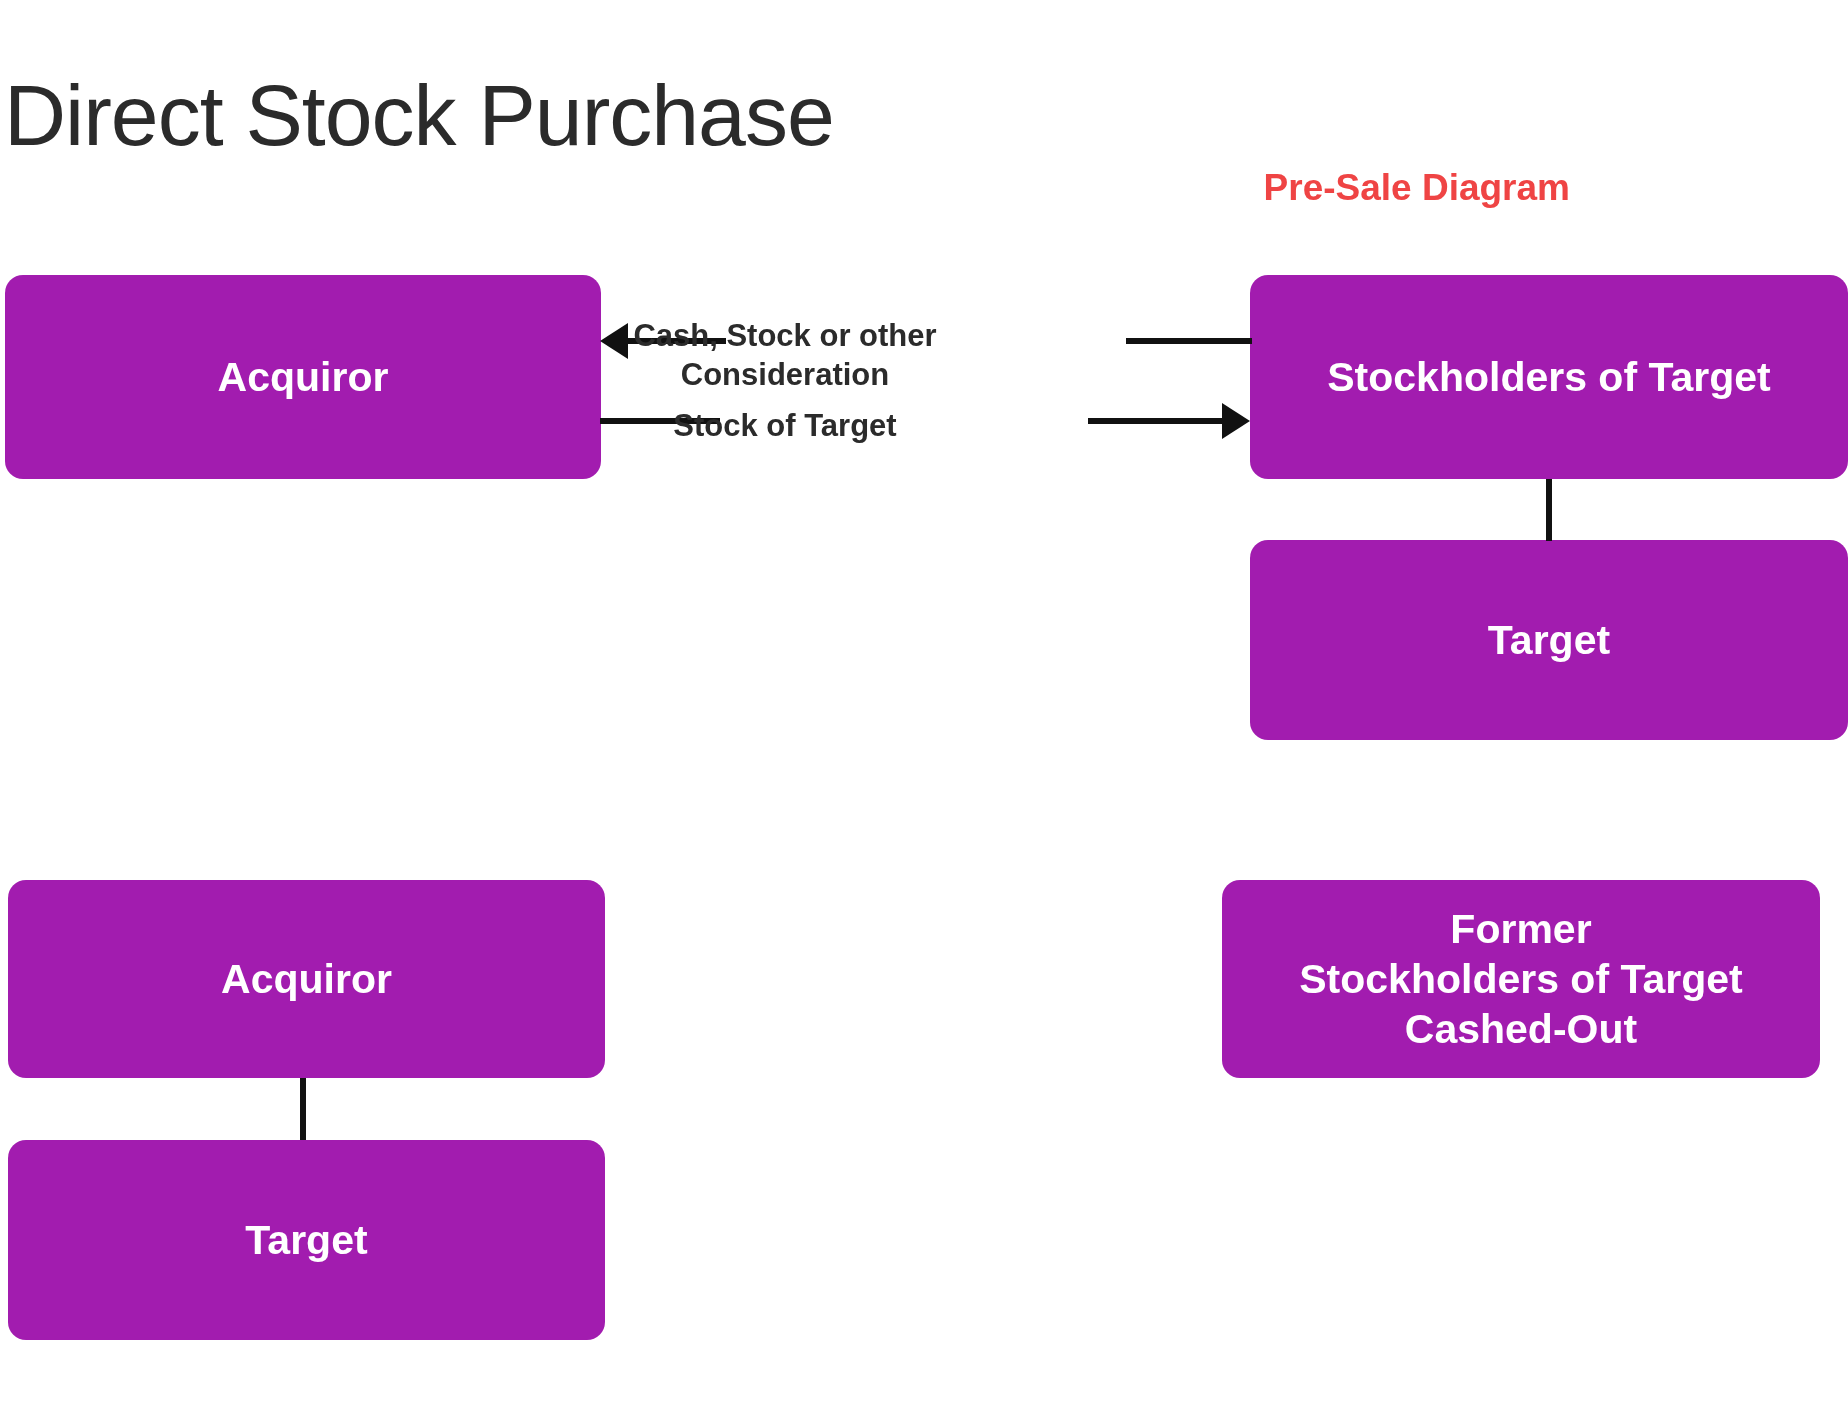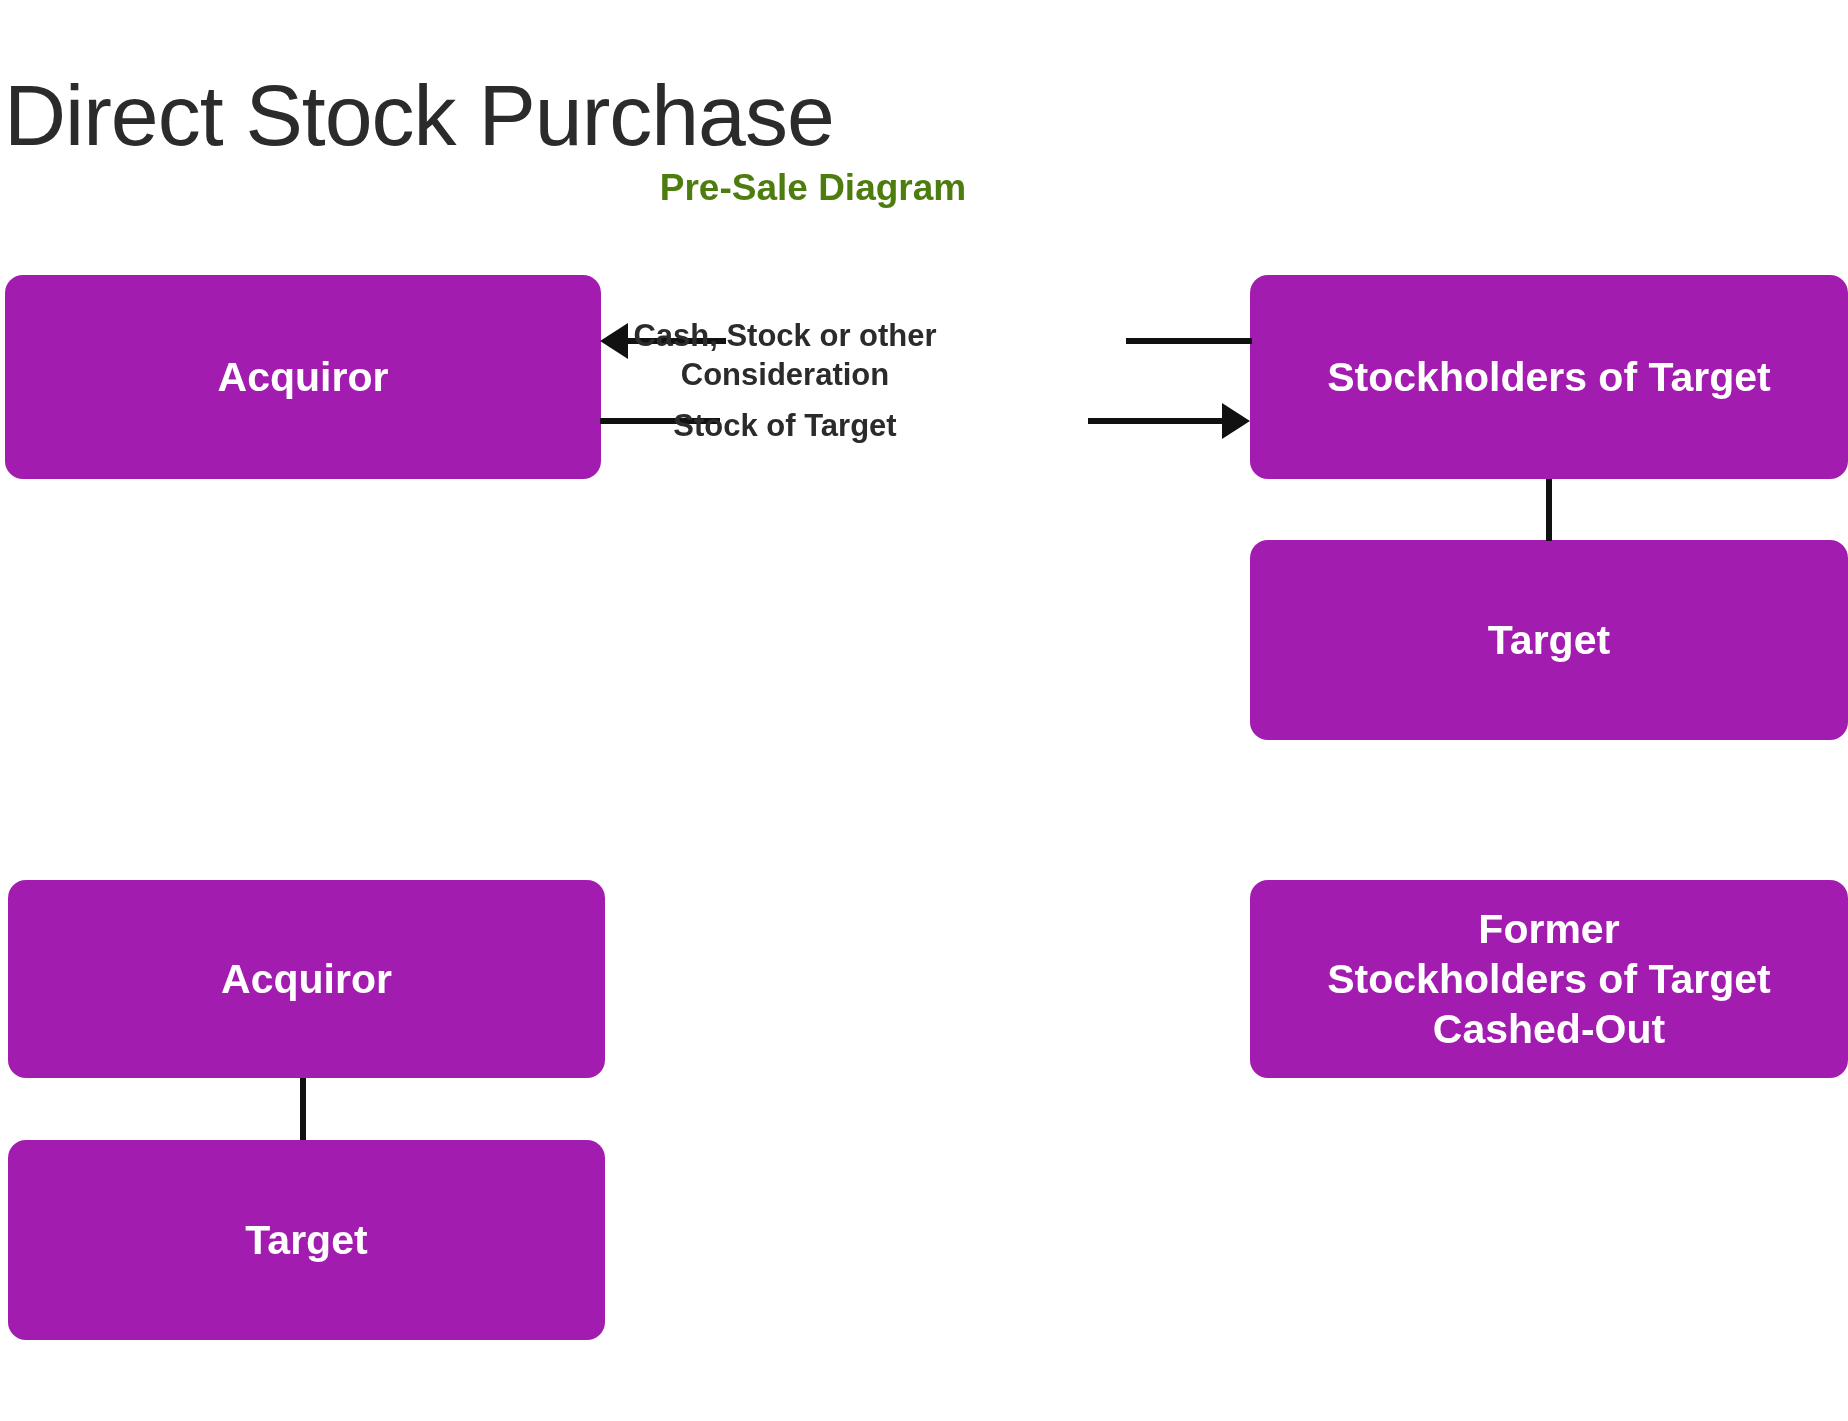--- a/index.html
+++ b/index.html
@@ -30,25 +30,24 @@
     white-space: nowrap;
     line-height: 1.05;
     margin-top: 28px;
   }
 
   
   .section-heading {
     position: absolute;
     font-size: 37px;
     font-weight: bold;
-    color: #4d7c0f;
-    text-align: center;
+    color: #ef4444;
+    text-align: right;
     white-space: nowrap;
     line-height: 1.1;
-    padding-left: 28px;
   }
   #presale-heading  { left: 0;  top: 168px; width: 1570px; }
   #postsale-heading { left: 0;  top: 676px; width: 1570px; }
 
   
   .node-box {
     position: absolute;
     background: #a21caf;
     border-radius: 18px;
     display: flex;
@@ -64,21 +63,21 @@
     text-align: center;
     line-height: 1.22;
     white-space: pre-line;
   }
 
   #box-acquiror-pre          { left: 5px;    top: 275px;  width: 596px; height: 204px; }
   #box-stockholders-pre      { left: 1250px; top: 275px;  width: 598px; height: 204px; }
   #box-target-pre            { left: 1250px; top: 540px;  width: 598px; height: 200px; }
   #box-acquiror-post         { left: 8px;    top: 880px;  width: 597px; height: 198px; }
   #box-target-post           { left: 8px;    top: 1140px; width: 597px; height: 200px; }
-  #box-former-stockholders   { left: 1250px; top: 880px;  width: 598px; height: 198px; }
+  #box-former-stockholders   { left: 1222px; top: 880px;  width: 598px; height: 198px; }
 
   
   .h-line {
     position: absolute;
     height: 6px;
     background: #111111;
   }
   .v-line {
     position: absolute;
     width: 6px;

